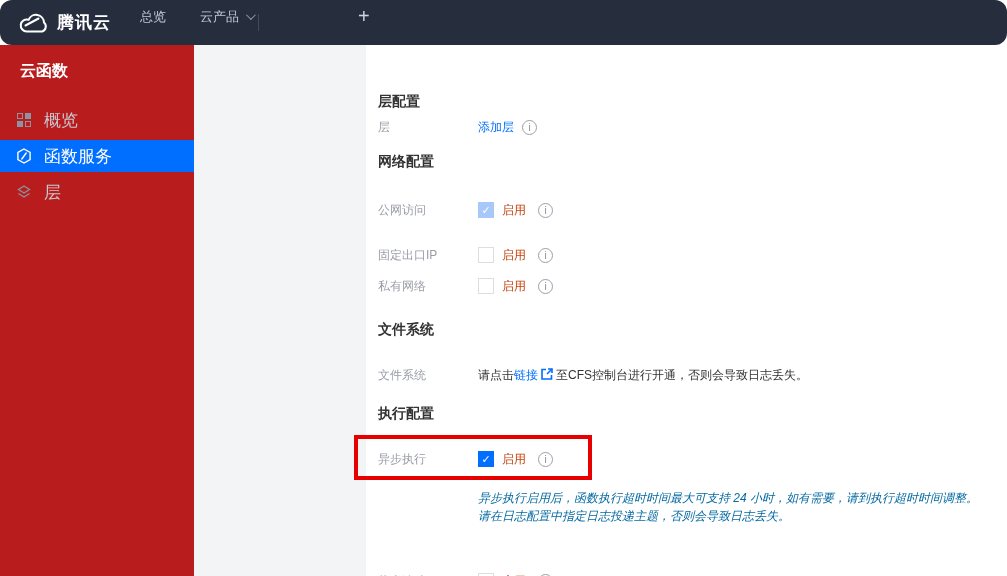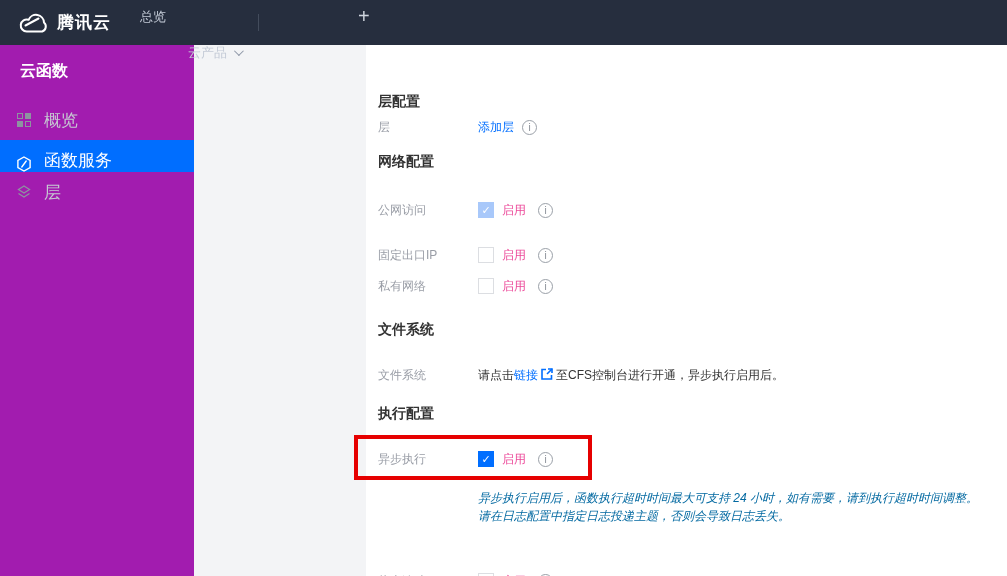--- a/index.html
+++ b/index.html
@@ -3,50 +3,50 @@
 <meta charset="utf-8">
 <style>
   * { margin:0; padding:0; box-sizing:border-box; }
   html,body { width:1007px; height:576px; }
   body {
     position:relative; overflow:hidden; background:#fff;
     font-family:"Liberation Sans","DejaVu Sans",sans-serif;
     font-size:12px; color:#333;
   }
   
-  .topbar { position:absolute; left:0; top:0; width:1007px; height:45px; background:#262e3e; z-index:5; }
+  .topbar { position:absolute; left:0; top:0; width:1007px; height:45px; background:#262e3e; z-index:5;border-radius:12px; }
   .brand { position:absolute; left:18px; top:0; height:45px; display:flex; align-items:center; cursor:pointer; }
   .brand-logo { margin-right:8px; display:flex; align-items:center; }
   .brand-name { color:#fff; font-size:17px; font-weight:bold; letter-spacing:1px; }
   .nav-item { position:absolute; top:0; height:33px; display:flex; align-items:center; color:#c3cad6; font-size:13px; cursor:pointer; }
   .nav-overview { left:140px; }
-  .nav-products { left:188px;margin-top:36px; }
+  .nav-products { left:200px; }
   .caret { display:inline-block; width:7px; height:7px; border-right:1px solid #8f98a8; border-bottom:1px solid #8f98a8; transform:rotate(45deg) translateY(-2px); margin-left:7px; }
   .nav-divider { position:absolute; left:258px; top:14px; width:1px; height:17px; background:#434c5c; }
   .nav-icp { left:284px; }
   .nav-plus { left:358px; font-size:20px; font-weight:300; color:#cfd5de; }
   
-  .sidebar { position:absolute; left:0; top:45px; width:194px; bottom:0; background:#a21caf; z-index:4; }
+  .sidebar { position:absolute; left:0; top:45px; width:194px; bottom:0; background:#b91c1c; z-index:4; }
   .sidebar-title { position:absolute; left:20px; top:16px; color:#fff; font-size:16px; font-weight:bold; }
   .side-item { position:absolute; left:0; width:194px; height:32px; display:flex; align-items:center; padding-left:16px; color:#c6cad2; font-size:17px; cursor:pointer; }
   .side-item .s-icon { width:16px; height:16px; margin-right:12px; display:inline-flex; align-items:center; justify-content:center; }
-  .side-item.active { background:#006eff; color:#fff;align-items:flex-end; }
+  .side-item.active { background:#006eff; color:#fff; }
   .si-0 { top:59px; } .si-1 { top:95px; } .si-2 { top:131px; }
   
   .gutter { position:absolute; left:194px; top:45px; width:172px; bottom:0; background:#f3f4f6; }
   .content { position:absolute; left:366px; top:45px; right:0; bottom:0; background:#fff; }
   
   .sec-heading { position:absolute; left:12px; font-size:14px; font-weight:bold; color:#333; }
   .h-layer { top:48px; } .h-network { top:108px; } .h-fs { top:276px; } .h-exec { top:360px; }
   .row { position:absolute; left:12px; right:10px; height:18px; display:flex; align-items:center; }
   .r-layer { top:73px; } .r-pub { top:156px; } .r-ip { top:201px; } .r-vpc { top:232px; }
   .r-fs { top:321px; } .r-async { top:405px; } .r-trace { top:491px;margin-top:36px; }
   .row-label { width:100px; color:#999da6; flex:none; }
   .link { color:#006eff; cursor:pointer; }
-  .enable-label { color:#ec4899; margin:0 10px 0 8px; }
+  .enable-label { color:#c2410c; margin:0 10px 0 8px; }
   .desc { position:absolute; left:112px; top:444px; right:8px; color:#0369a1; line-height:18px;font-style:italic; }
   
   .cb { width:16px; height:16px; flex:none; display:inline-flex; align-items:center; justify-content:center; border:1px solid #dcdee2; background:#fff; cursor:pointer; }
   .cb.checked { background:#006eff; border-color:#006eff; }
   .cb.checked-disabled { background:#a8c8fa; border-color:#a8c8fa; cursor:default; }
   .cb.checked::after, .cb.checked-disabled::after { content:"✓"; color:#fff; font-size:11px; font-weight:bold; }
   
   .info { width:15px; height:15px; border:1px solid #9aa0a8; border-radius:50%; display:inline-flex; align-items:center; justify-content:center; color:#868c95; font-size:10px; margin-left:2px; cursor:pointer; flex:none; }
   .info::before { content:"i"; }
   .fs-text { color:#333; }
@@ -146,21 +146,21 @@
     <span class="info"></span>
   </div>
 
   <div class="sec-heading h-fs">文件系统</div>
   <div class="row r-fs">
     <span class="row-label">文件系统</span>
     <span class="fs-text"><span>请点击</span><span class="link">链接</span><span class="ext-icon"><svg width="12" height="12" viewBox="0 0 12 12">
             <path d="M10.5 7 V11 H1 V1.5 H5" fill="none" stroke="#006eff" stroke-width="1.6"></path>
             <path d="M7 1 H11 V5" fill="none" stroke="#006eff" stroke-width="1.6"></path>
             <path d="M11 1 L6 6" stroke="#006eff" stroke-width="1.6"></path>
-          </svg></span><span>至CFS控制台进行开通，异步执行启用后。</span></span>
+          </svg></span><span>至CFS控制台进行开通，否则会导致日志丢失。</span></span>
   </div>
 
   <div class="sec-heading h-exec">执行配置</div>
 
   <div class="row r-async">
     <span class="row-label">异步执行</span>
     <span class="cb checked"></span>
     <span class="enable-label">启用</span>
     <span class="info"></span>
   </div>

